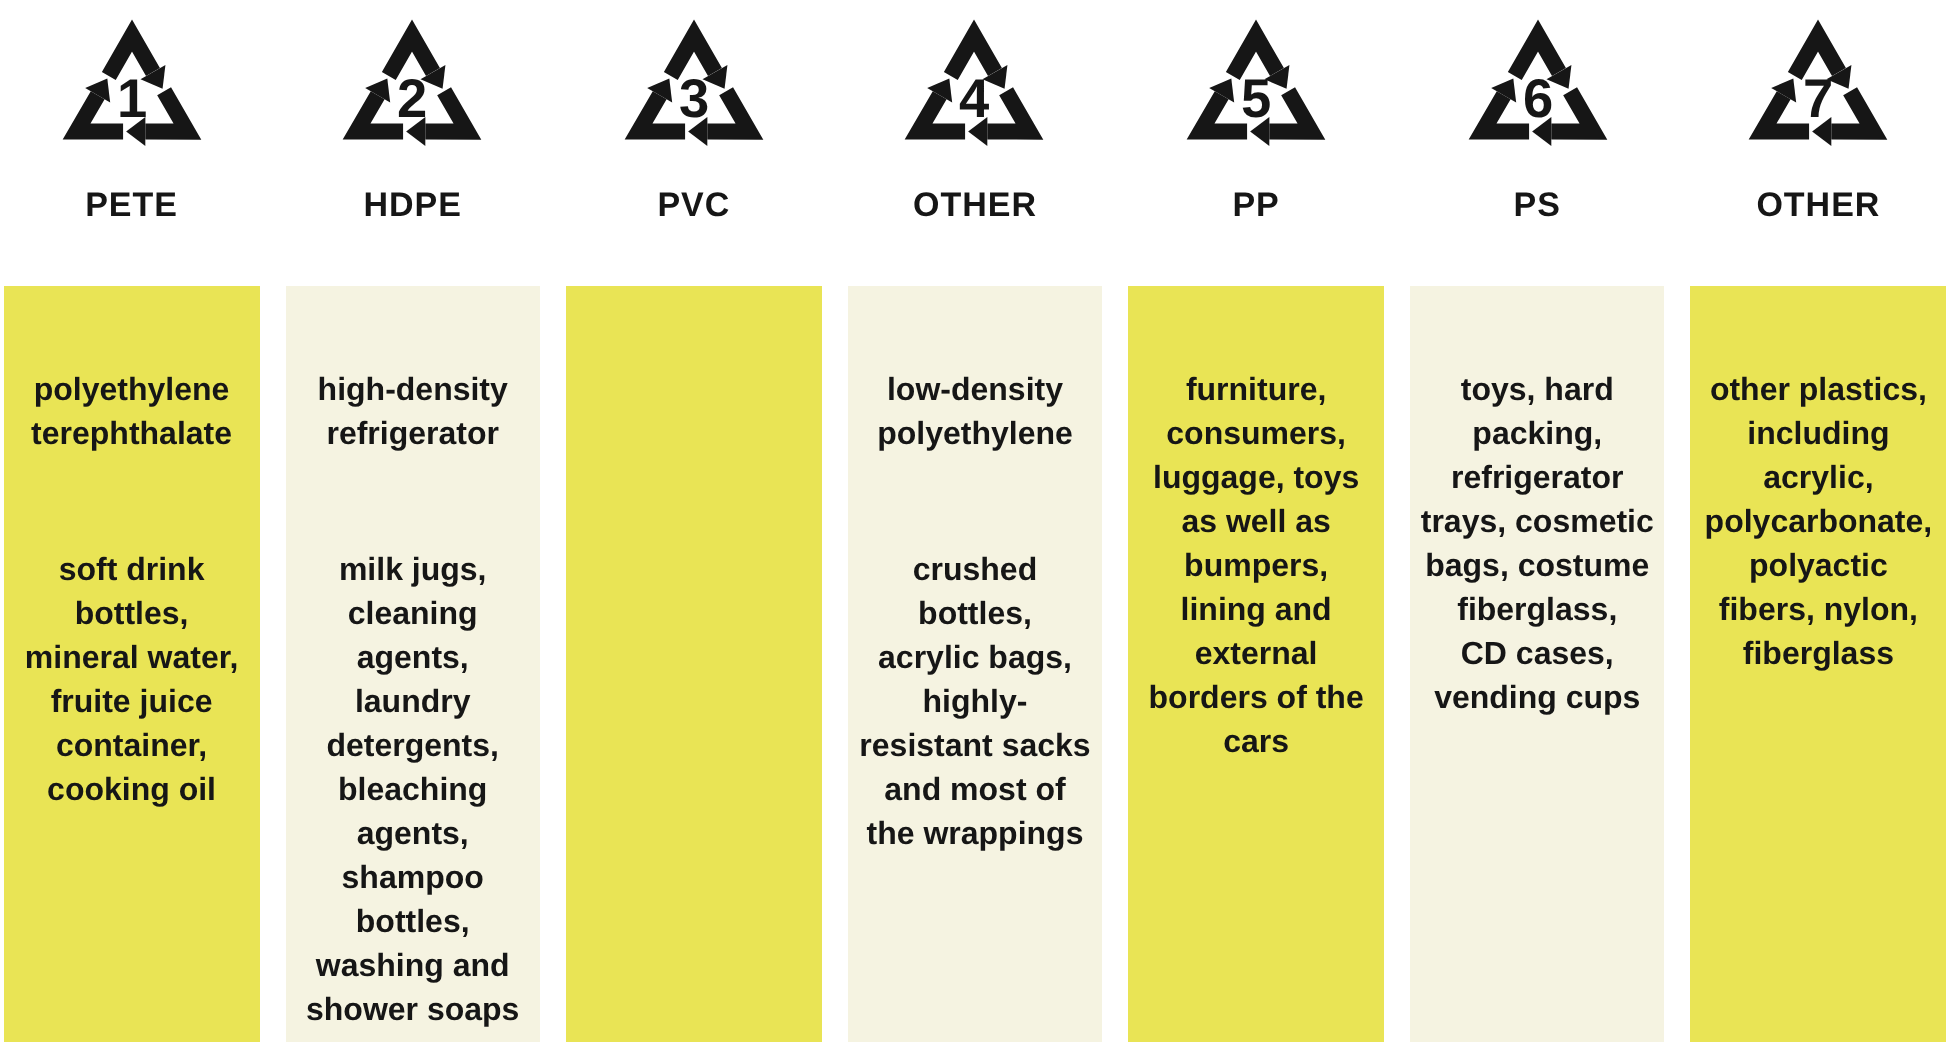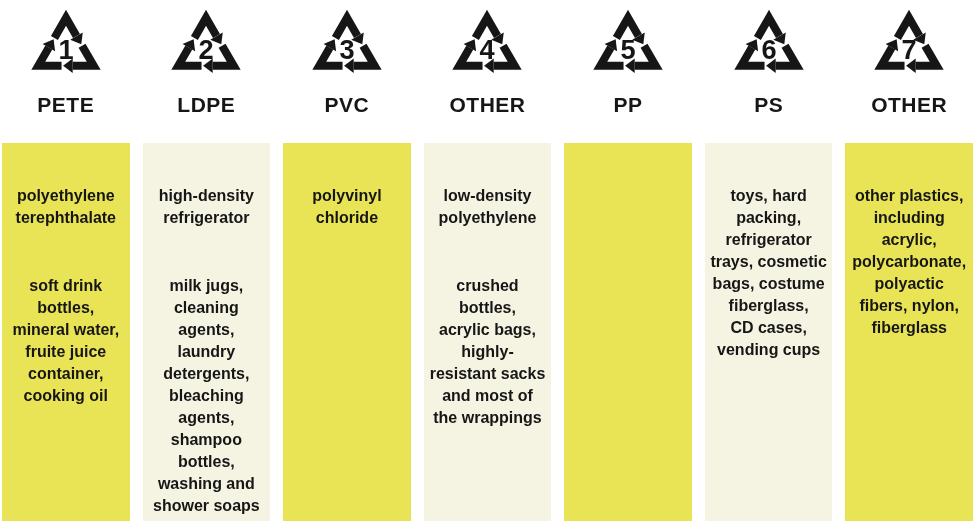--- a/index.html
+++ b/index.html
@@ -31,21 +31,21 @@
   }
   .sym{width:80px;height:80px;display:block;}
   .astroke{fill:none;stroke:var(--ink);stroke-width:10;stroke-linejoin:miter;stroke-miterlimit:4;}
   .afill{fill:var(--ink);}
   .num{
     font-family:"Liberation Sans", sans-serif;
     font-size:34px;font-weight:bold;fill:var(--ink);
   }
   .label{
     margin-top:8px;
-    font-size:21px;font-weight:bold;letter-spacing:0.5px;
+    font-size:17px;font-weight:bold;letter-spacing:0.5px;
     color:var(--ink);
   }
   .block{
     flex:1;box-sizing:border-box;
     padding:20px 2px 0;
     text-align:center;
     font-size:16px;font-weight:bold;line-height:22px;
     white-space:pre-line;
   }
   .block.yellow{background:var(--yellow);}
@@ -97,21 +97,21 @@
         <g transform="rotate(120 50 56)">
           <path class="astroke" d="M 35.5,41.2 L 50,16 L 63.1,38.8"></path>
           <polygon class="afill" points="55.3,43.3 70.9,34.3 69.1,49.2"></polygon>
         </g>
         <g transform="rotate(240 50 56)">
           <path class="astroke" d="M 35.5,41.2 L 50,16 L 63.1,38.8"></path>
           <polygon class="afill" points="55.3,43.3 70.9,34.3 69.1,49.2"></polygon>
         </g>
         <text class="num" x="50" y="67" text-anchor="middle">2</text>
       </svg>
-      <div class="label">LDPE</div>
+      <div class="label">HDPE</div>
     </div>
     <div class="block cream">
       <div class="material">high-density
 refrigerator</div>
       <div class="items">milk jugs,
 cleaning
 agents,
 laundry
 detergents,
 bleaching
@@ -136,22 +136,20 @@
         </g>
         <g transform="rotate(240 50 56)">
           <path class="astroke" d="M 35.5,41.2 L 50,16 L 63.1,38.8"></path>
           <polygon class="afill" points="55.3,43.3 70.9,34.3 69.1,49.2"></polygon>
         </g>
         <text class="num" x="50" y="67" text-anchor="middle">3</text>
       </svg>
       <div class="label">PVC</div>
     </div>
     <div class="block yellow">
-      <div class="material">polyvinyl
-chloride</div>
     </div>
   </div>
 
   <div class="col">
     <div class="head">
       <svg class="sym" viewBox="0 0 100 100" aria-hidden="true">
         <g>
           <path class="astroke" d="M 35.5,41.2 L 50,16 L 63.1,38.8"></path>
           <polygon class="afill" points="55.3,43.3 70.9,34.3 69.1,49.2"></polygon>
         </g>
@@ -193,20 +191,29 @@
         </g>
         <g transform="rotate(240 50 56)">
           <path class="astroke" d="M 35.5,41.2 L 50,16 L 63.1,38.8"></path>
           <polygon class="afill" points="55.3,43.3 70.9,34.3 69.1,49.2"></polygon>
         </g>
         <text class="num" x="50" y="67" text-anchor="middle">5</text>
       </svg>
       <div class="label">PP</div>
     </div>
     <div class="block yellow">
+      <div class="items">furniture,
+consumers,
+luggage, toys
+as well as
+bumpers,
+lining and
+external
+borders of the
+cars</div>
     </div>
   </div>
 
   <div class="col">
     <div class="head">
       <svg class="sym" viewBox="0 0 100 100" aria-hidden="true">
         <g>
           <path class="astroke" d="M 35.5,41.2 L 50,16 L 63.1,38.8"></path>
           <polygon class="afill" points="55.3,43.3 70.9,34.3 69.1,49.2"></polygon>
         </g>

